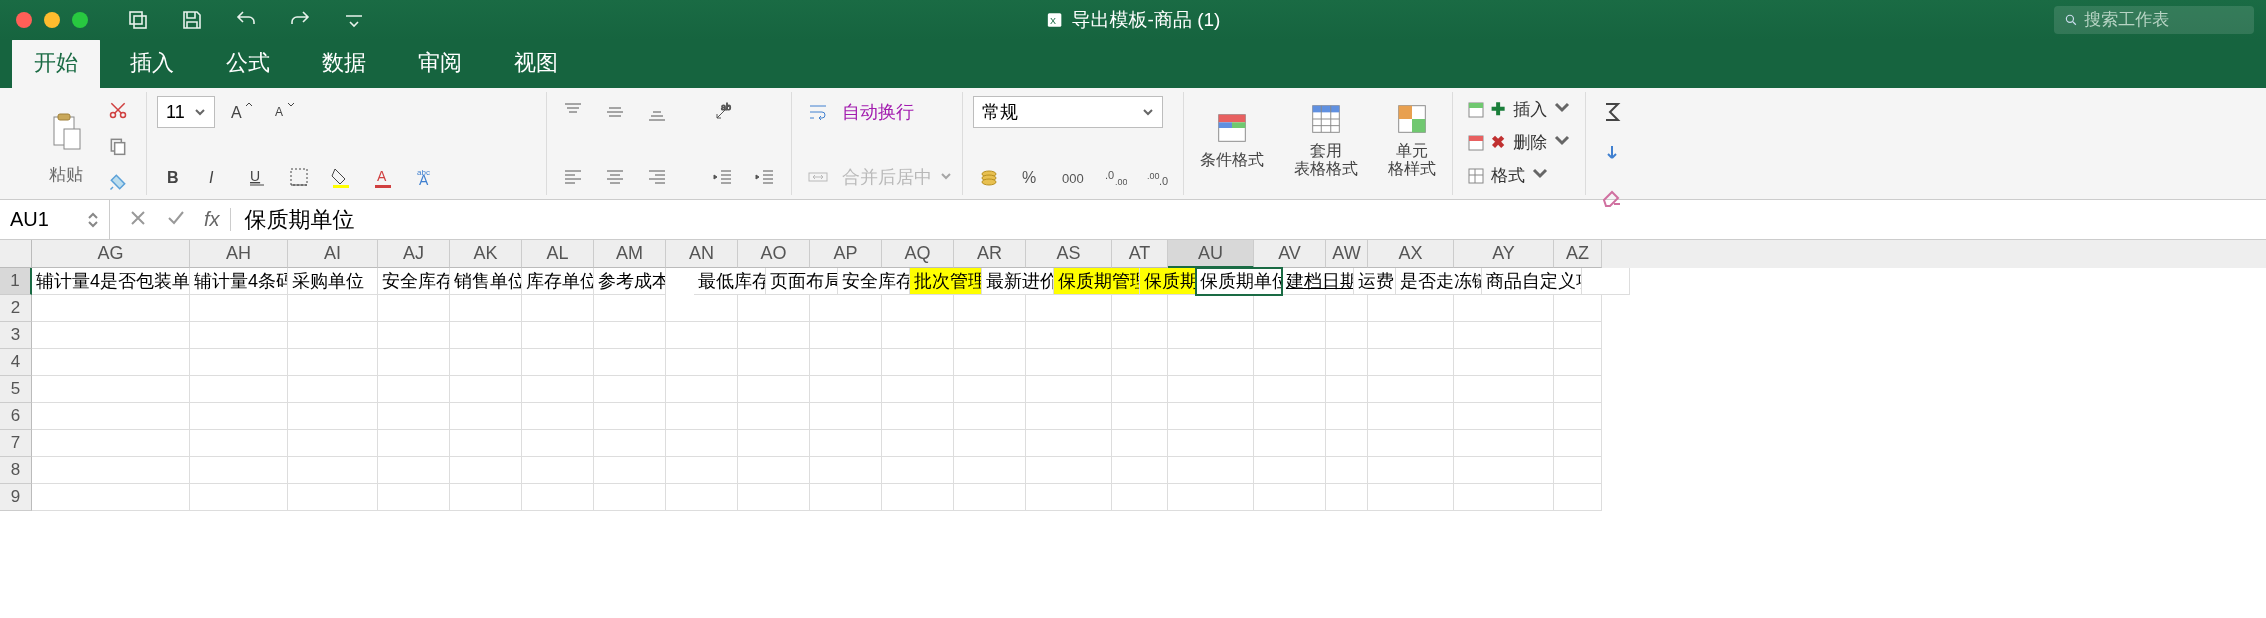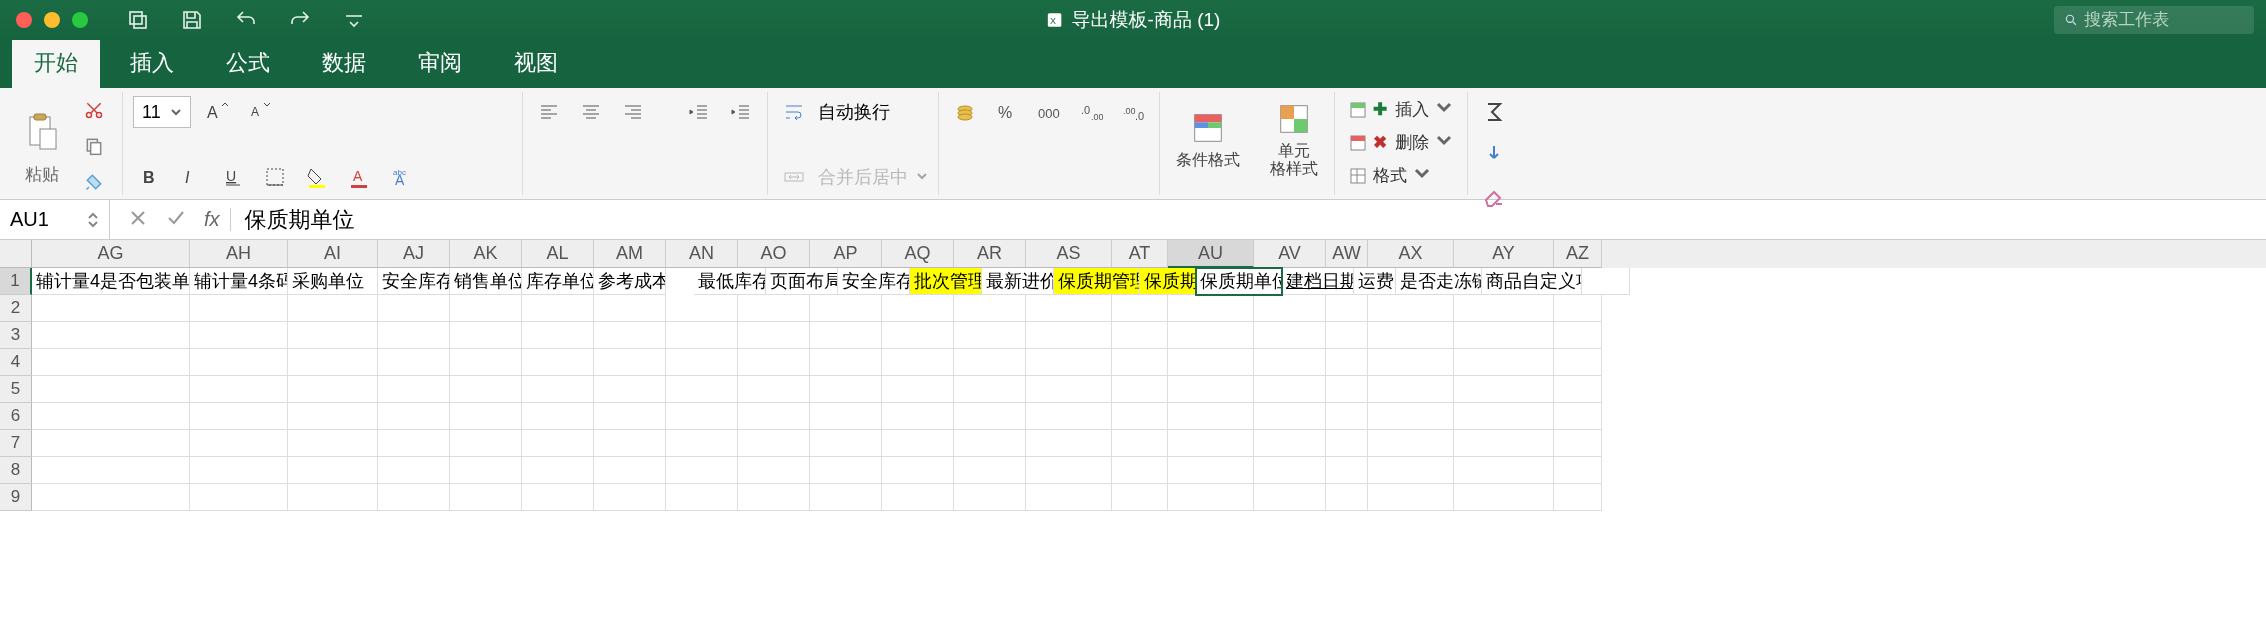--- a/index.html
+++ b/index.html
@@ -22,21 +22,21 @@
 
 .tabs { height:48px; background:#16643f; display:flex; align-items:flex-end; padding:0 12px; gap:8px;}
 .tab { padding:10px 22px 10px; color:#fff; font-size:22px; cursor:pointer; border-radius:3px 3px 0 0;}
 .tab.active { background:#f5f5f5; color:#1a6b44; font-weight:500;}
 
 
 .ribbon { height:112px; background:#f5f5f5; border-bottom:1px solid #ccc; display:flex; align-items:stretch; padding:4px 8px;}
 .group { display:flex; flex-direction:column; justify-content:space-between; padding:4px 10px 2px; border-right:1px solid #dcdcdc;}
 .group:last-child{border-right:0}
 .grow { display:flex; align-items:center; gap:10px; }
-.gcol { display:flex; flex-direction:column; gap:6px; align-items:center;}
+.gcol { display:flex; flex-direction:column; gap:6px; align-items:center;margin-left:24px;}
 .glabel { font-size:17px; color:#6a6a6a; text-align:center; margin-top:2px;}
 .icbtn { display:flex; align-items:center; justify-content:center; padding:4px; border-radius:3px; cursor:pointer;}
 .icbtn svg{width:24px;height:24px}
 .bigbtn svg{width:40px;height:40px}
 .dd { display:flex; align-items:center; background:#fff; border:1px solid #bdbdbd; height:32px; padding:0 8px; font-size:18px; gap:6px;}
 .dd .chev{margin-left:auto}
 .chev svg{width:12px;height:12px;stroke:#666;fill:none;stroke-width:2}
 .mini { display:flex; flex-direction:column; gap:8px; padding:0 4px;}
 .mini .icbtn svg{width:20px;height:20px}
 .stackbtn { display:flex; flex-direction:column; align-items:center; gap:4px; padding:4px 6px; cursor:pointer; border-radius:3px;}
@@ -232,20 +232,44 @@
             <text x="6" y="20" font-size="14" fill="#4080d0">A</text>
           </svg>
         </span>
     </div>
   </div>
 
   <div class="group">
     <div class="grow">
       <span class="icbtn">
           <svg viewBox="0 0 24 24" stroke="#555" fill="none">
+            <path d="M4 4h16M6 8h12M8 12h8"></path>
+          </svg>
+        </span>
+      <span class="icbtn">
+          <svg viewBox="0 0 24 24" stroke="#555" fill="none">
+            <path d="M6 8h12M4 12h16M6 16h12"></path>
+          </svg>
+        </span>
+      <span class="icbtn">
+          <svg viewBox="0 0 24 24" stroke="#555" fill="none">
+            <path d="M8 12h8M6 16h12M4 20h16"></path>
+          </svg>
+        </span>
+      <span style="width:14px"></span>
+      <span class="icbtn">
+          <svg viewBox="0 0 24 24" stroke="#555" fill="none">
+            <path d="M6 18L18 6M6 18h4M6 18v-4"></path>
+            <text x="10" y="10" font-size="9" fill="#555">ab</text>
+          </svg>
+        </span>
+    </div>
+    <div class="grow">
+      <span class="icbtn">
+          <svg viewBox="0 0 24 24" stroke="#555" fill="none">
             <path d="M4 6h16M4 10h10M4 14h16M4 18h10"></path>
           </svg>
         </span>
       <span class="icbtn">
           <svg viewBox="0 0 24 24" stroke="#555" fill="none">
             <path d="M4 6h16M7 10h10M4 14h16M7 18h10"></path>
           </svg>
         </span>
       <span class="icbtn">
           <svg viewBox="0 0 24 24" stroke="#555" fill="none">
@@ -266,37 +290,45 @@
     </div>
   </div>
 
   <div class="group">
     <div class="grow" style="gap:8px">
         <span class="icbtn">
           <svg viewBox="0 0 24 24" stroke="#4080d0" fill="none">
             <path d="M4 6h16M4 12h12a3 3 0 010 6h-3m0 0l2-2m-2 2l2 2M4 18h4"></path>
           </svg>
         </span>
-        <span style="font-size:18px;color:#000000">自动换行</span>
+        <span style="font-size:18px;color:#a21caf">自动换行</span>
       </div>
     <div class="grow" style="gap:8px;opacity:.55">
         <span class="icbtn">
           <svg viewBox="0 0 24 24" stroke="#888" fill="none">
             <rect x="3" y="8" width="18" height="8"></rect>
             <path d="M7 12h10M7 12l2-2M7 12l2 2M17 12l-2-2M17 12l-2 2"></path>
           </svg>
         </span>
         <span style="font-size:18px;color:#888">合并后居中</span>
         <span class="chev"><svg viewBox="0 0 12 12">
             <path d="M2 4l4 4 4-4"></path>
           </svg></span>
       </div>
   </div>
 
   <div class="group">
+    <div class="grow">
+        <div class="dd" style="width:190px">
+          <span>常规</span>
+          <span class="chev"><svg viewBox="0 0 12 12">
+              <path d="M2 4l4 4 4-4"></path>
+            </svg></span>
+        </div>
+      </div>
     <div class="grow">
       <span class="icbtn">
           <svg viewBox="0 0 24 24">
             <ellipse cx="12" cy="9" rx="7" ry="3" fill="#e8c050" stroke="#b89020"></ellipse>
             <ellipse cx="12" cy="13" rx="7" ry="3" fill="#e8c050" stroke="#b89020"></ellipse>
             <ellipse cx="12" cy="17" rx="7" ry="3" fill="#e8c050" stroke="#b89020"></ellipse>
           </svg>
         </span>
       <span class="icbtn">
           <svg viewBox="0 0 24 24">
@@ -326,20 +358,29 @@
   <div class="group">
     <div class="grow" style="gap:18px">
       <div class="stackbtn">
           <svg viewBox="0 0 40 40">
             <rect x="6" y="6" width="28" height="28" fill="#fff" stroke="#888"></rect>
             <rect x="6" y="6" width="28" height="8" fill="#e86060"></rect>
             <rect x="6" y="14" width="14" height="6" fill="#6090e0"></rect>
             <rect x="20" y="14" width="14" height="6" fill="#70c870"></rect>
           </svg>
           <span>条件格式</span>
+        </div>
+      <div class="stackbtn">
+          <svg viewBox="0 0 40 40">
+            <rect x="6" y="6" width="28" height="28" fill="#fff" stroke="#888"></rect>
+            <rect x="6" y="6" width="28" height="7" fill="#6090e0"></rect>
+            <path d="M6 20h28M6 27h28M15 6v28M25 6v28" stroke="#888"></path>
+          </svg>
+          <span style="white-space:pre">套用
+表格格式</span>
         </div>
       <div class="stackbtn">
           <svg viewBox="0 0 40 40">
             <rect x="6" y="6" width="28" height="28" fill="#fff" stroke="#888"></rect>
             <rect x="6" y="6" width="14" height="14" fill="#e8a050"></rect>
             <rect x="20" y="20" width="14" height="14" fill="#70c870"></rect>
           </svg>
           <span style="white-space:pre">单元
 格样式</span>
         </div>

